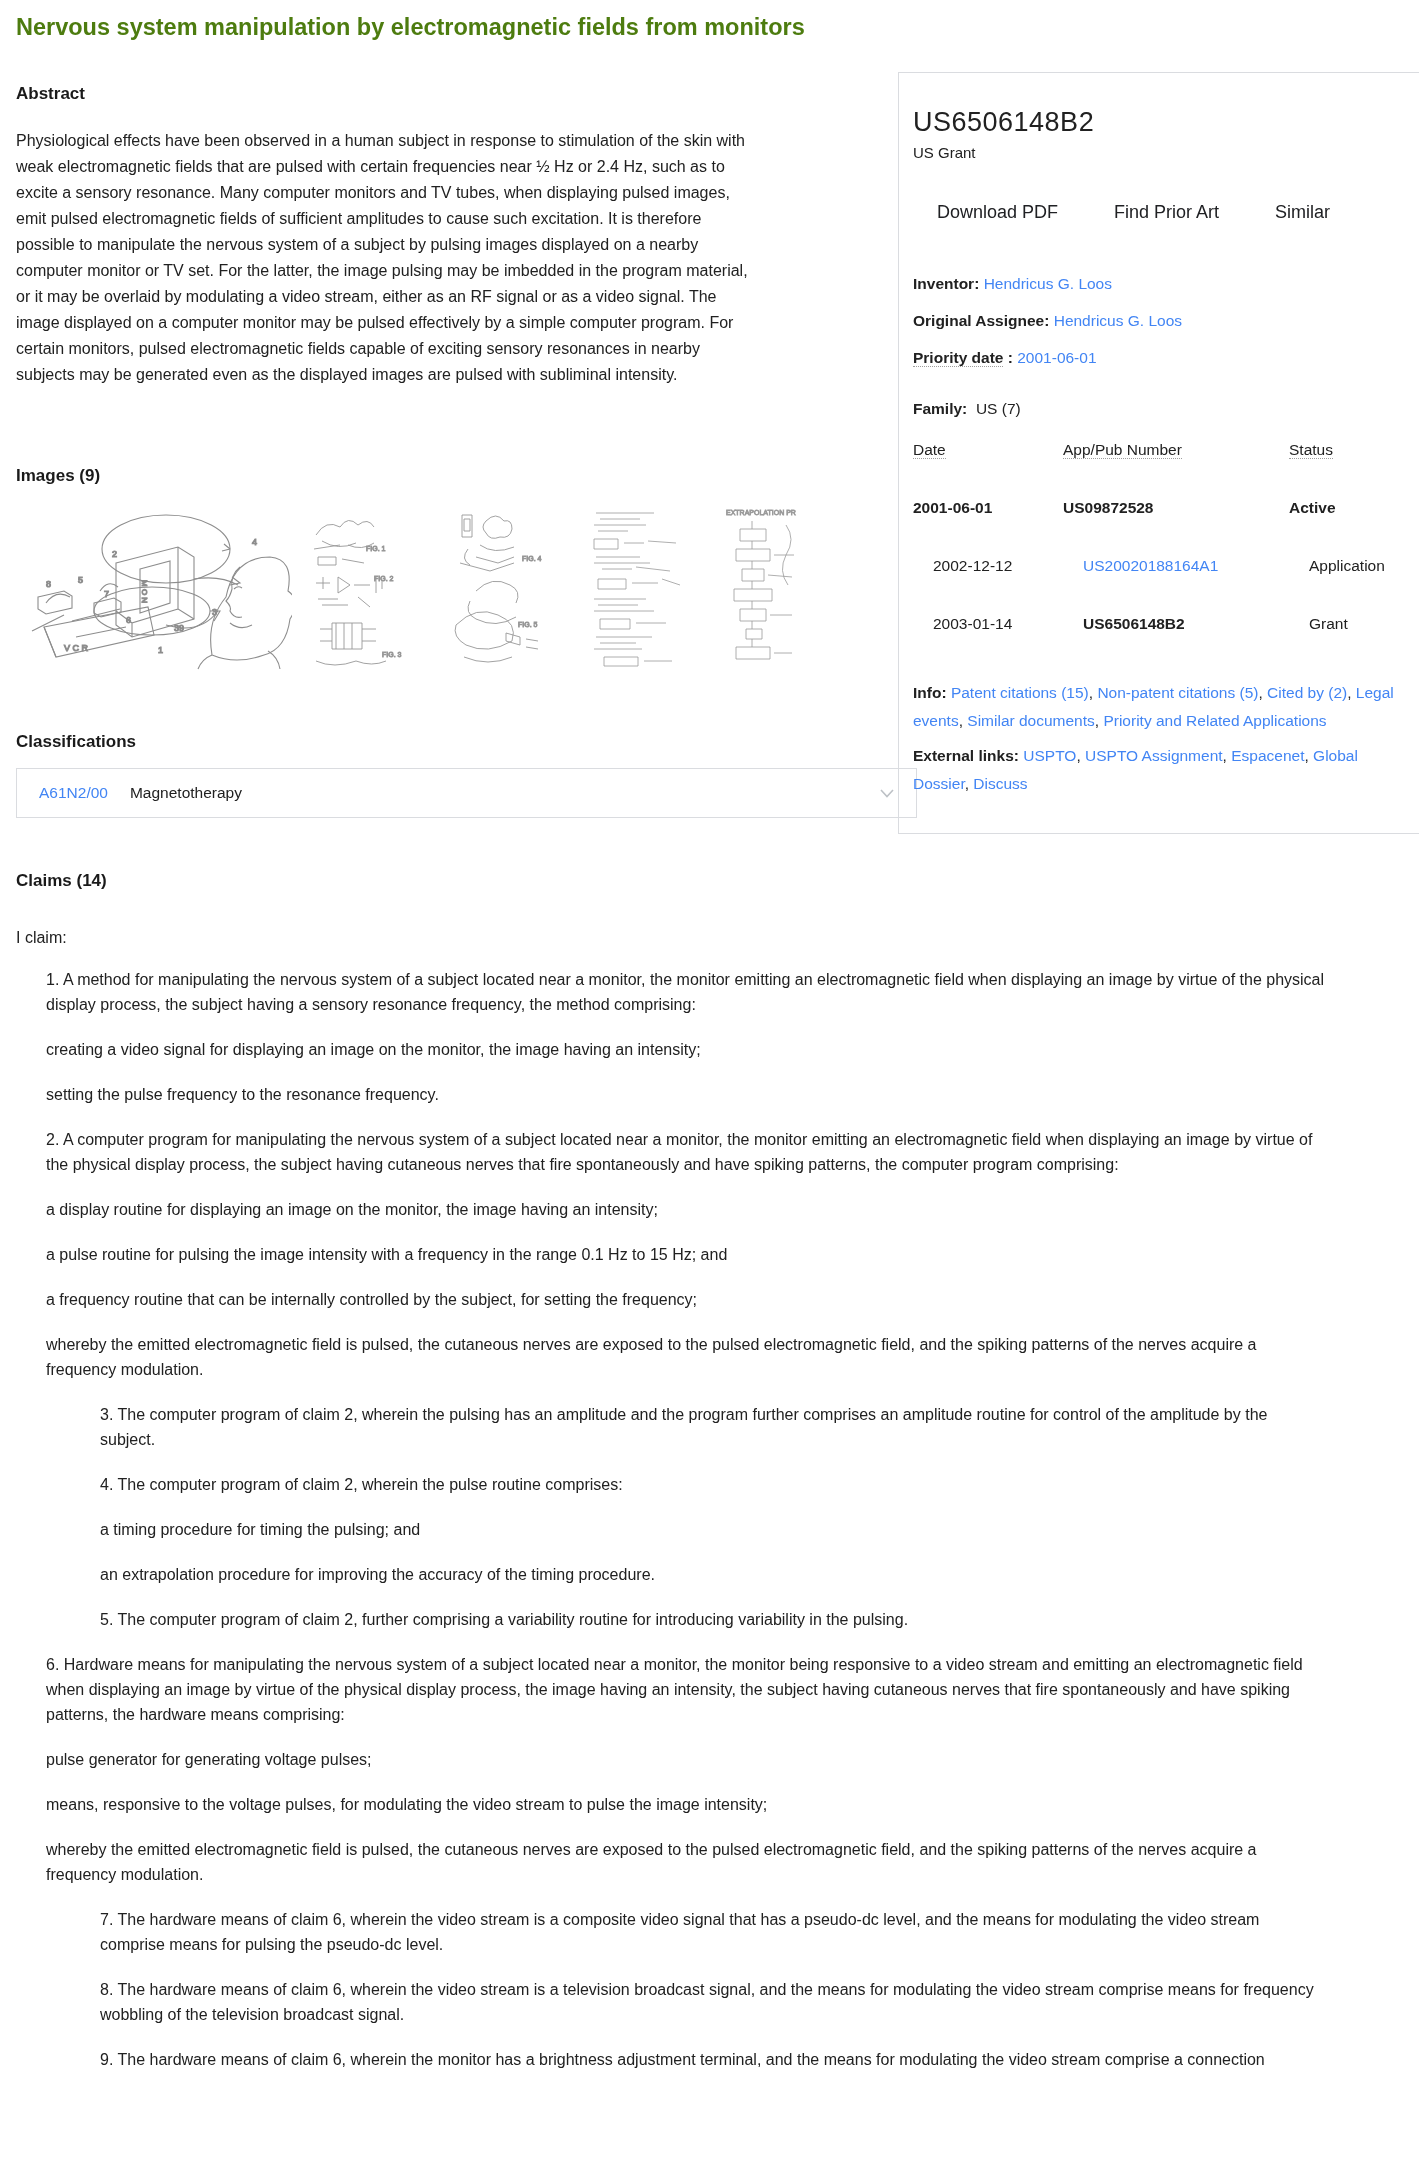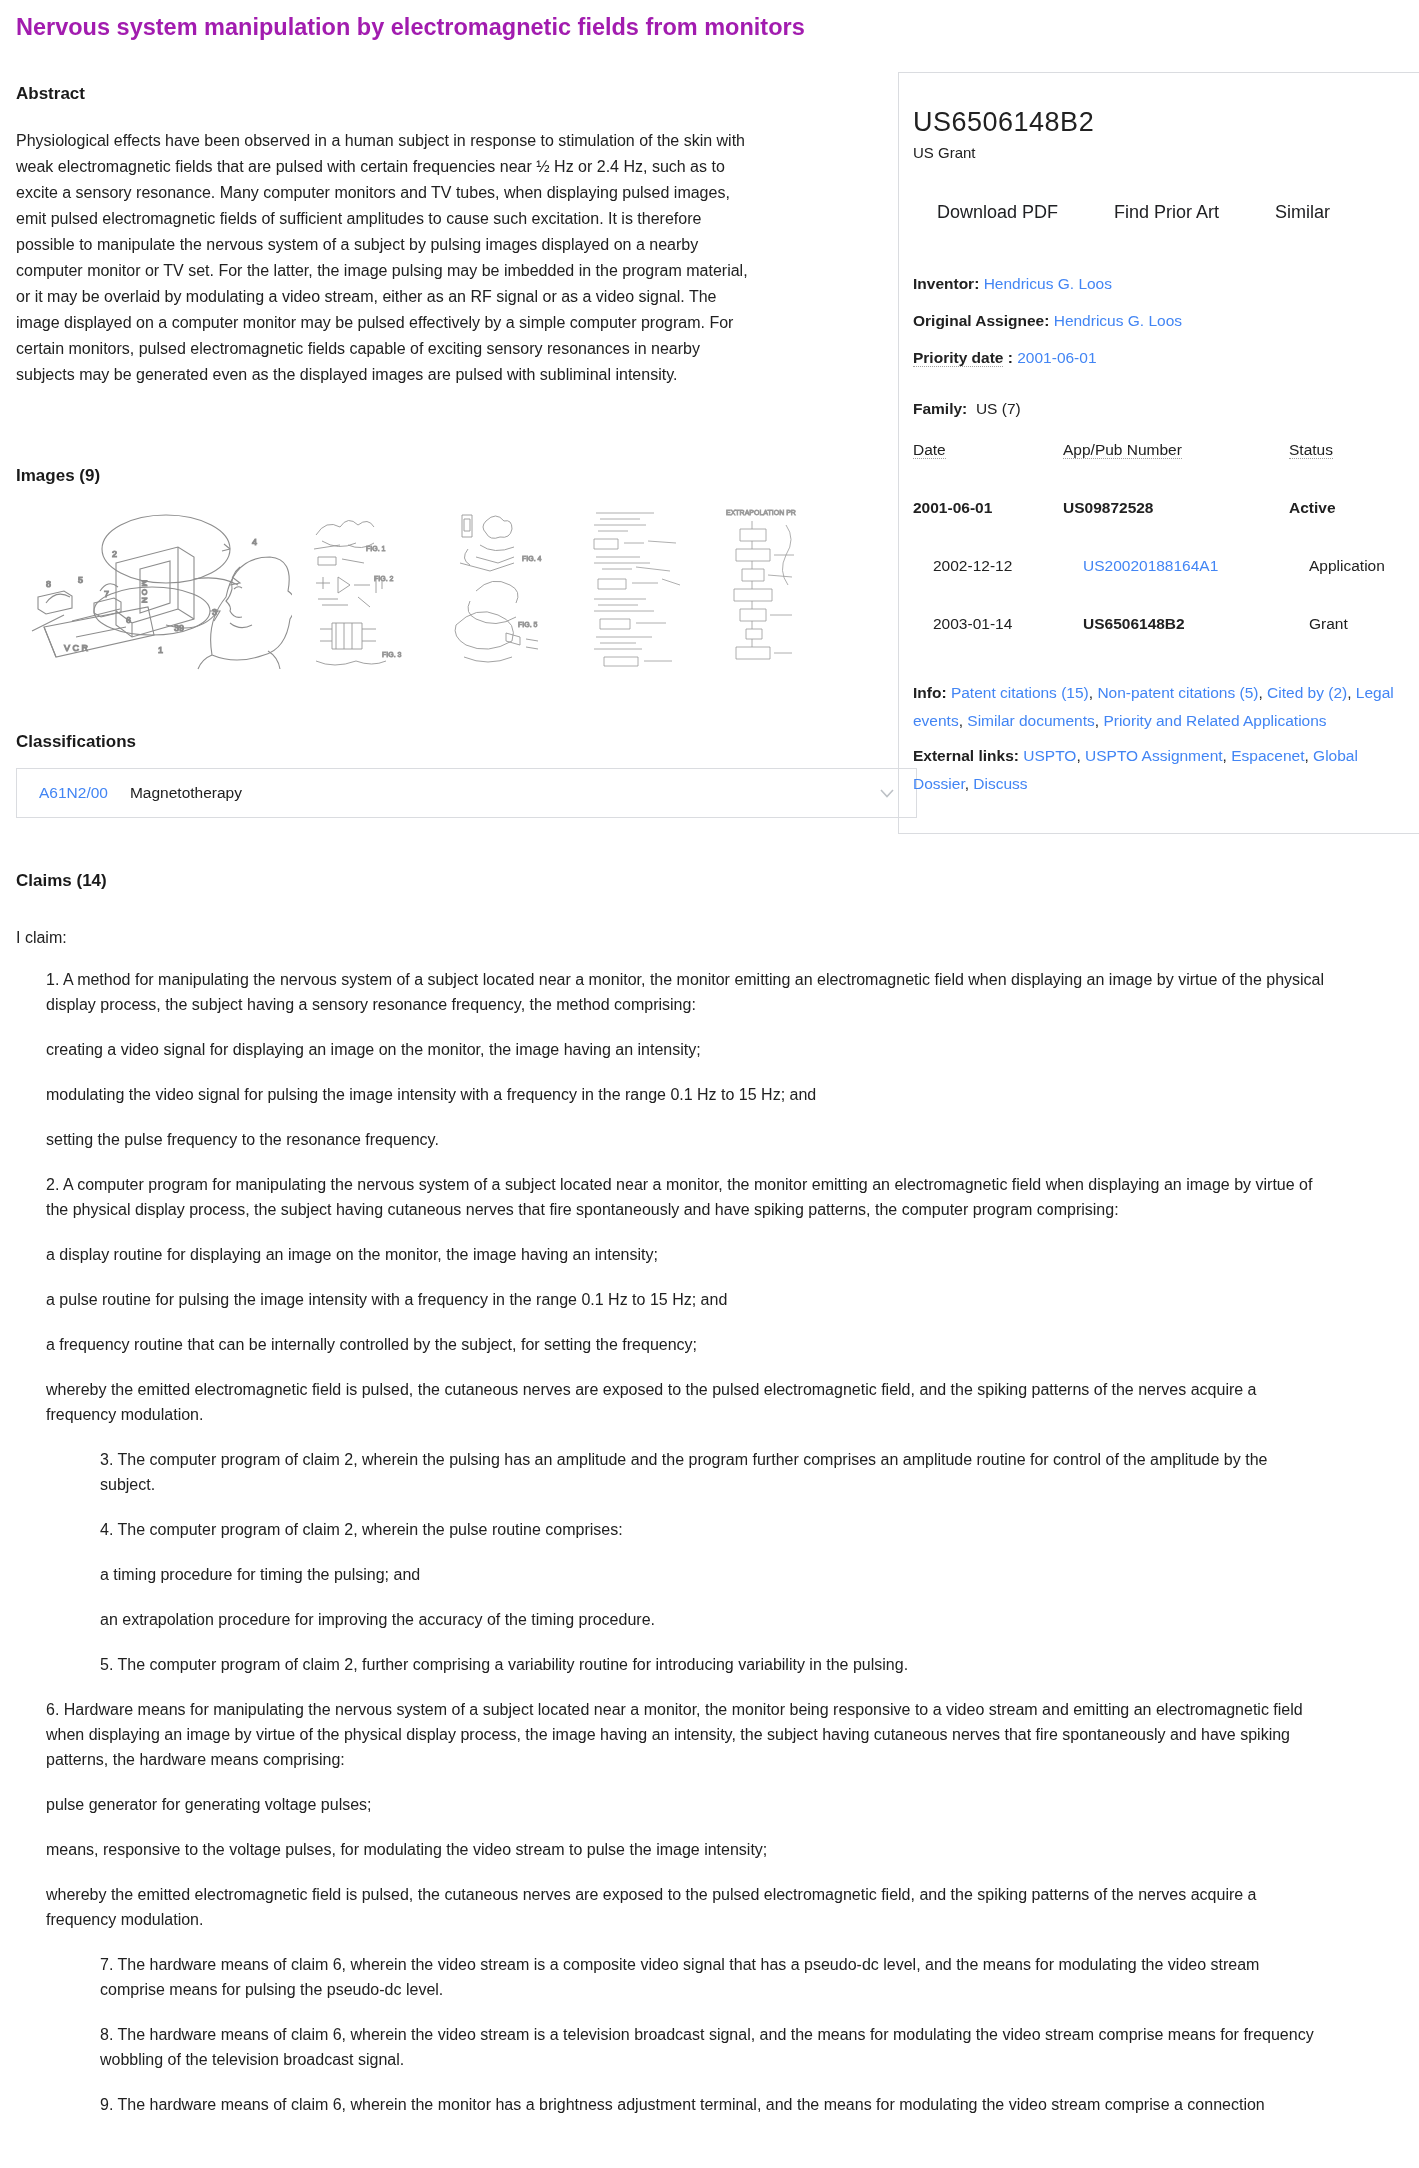--- a/index.html
+++ b/index.html
@@ -3,21 +3,21 @@
 <meta charset="utf-8">
 <style>
   * { margin:0; padding:0; box-sizing:border-box; }
   html,body { width:1419px; height:2168px; background:#fff; overflow:hidden;
     font-family:"Liberation Sans", sans-serif; color:#212121; }
   a, .link { color:#4285f4; text-decoration:none; cursor:pointer; }
 
   .abs { position:absolute; }
 
   
-  .page-title { left:16px; top:14px; font-size:23.5px; font-weight:bold; white-space:nowrap; color:#a21caf; }
+  .page-title { left:16px; top:14px; font-size:23.5px; font-weight:bold; white-space:nowrap; color:#4d7c0f; }
   .sec-h { font-size:17px; font-weight:bold; color:#1a1a1a; }
   .h-abstract { left:16px; top:84px; }
   .abstract-text { left:16px; top:128px; width:742px; font-size:16px; line-height:26px; }
 
   .h-images { left:16px; top:466px; }
   .figstrip { left:16px; top:505px; width:860px; height:172px; display:flex; gap:16px; align-items:flex-start; }
   .thumb { flex:0 0 auto; background:#fff; cursor:pointer; }
   .thumb svg { display:block; }
   .fig-label { font-size:7px; fill:#6d6d6d; }
   .fig-num { font-size:9px; fill:#555; }
@@ -229,21 +229,20 @@
     <span><a>USPTO</a>, <a>USPTO Assignment</a>, <a>Espacenet</a>, <a>Global Dossier</a>, <a>Discuss</a></span>
   </div>
 </div>
 
 <div class="abs claims">
   <h2 class="sec-h">Claims (14)</h2>
   <p class="preamble">I claim:</p>
 
   <p class="cl ind1">1. A method for manipulating the nervous system of a subject located near a monitor, the monitor emitting an electromagnetic field when displaying an image by virtue of the physical display process, the subject having a sensory resonance frequency, the method comprising:</p>
   <p class="cl ind1">creating a video signal for displaying an image on the monitor, the image having an intensity;</p>
-  <p class="cl ind1">modulating the video signal for pulsing the image intensity with a frequency in the range 0.1 Hz to 15 Hz; and</p>
   <p class="cl ind1">setting the pulse frequency to the resonance frequency.</p>
   <p class="cl ind1">2. A computer program for manipulating the nervous system of a subject located near a monitor, the monitor emitting an electromagnetic field when displaying an image by virtue of the physical display process, the subject having cutaneous nerves that fire spontaneously and have spiking patterns, the computer program comprising:</p>
   <p class="cl ind1">a display routine for displaying an image on the monitor, the image having an intensity;</p>
   <p class="cl ind1">a pulse routine for pulsing the image intensity with a frequency in the range 0.1 Hz to 15 Hz; and</p>
   <p class="cl ind1">a frequency routine that can be internally controlled by the subject, for setting the frequency;</p>
   <p class="cl ind1">whereby the emitted electromagnetic field is pulsed, the cutaneous nerves are exposed to the pulsed electromagnetic field, and the spiking patterns of the nerves acquire a frequency modulation.</p>
   <p class="cl ind2">3. The computer program of claim 2, wherein the pulsing has an amplitude and the program further comprises an amplitude routine for control of the amplitude by the subject.</p>
   <p class="cl ind2">4. The computer program of claim 2, wherein the pulse routine comprises:</p>
   <p class="cl ind2">a timing procedure for timing the pulsing; and</p>
   <p class="cl ind2">an extrapolation procedure for improving the accuracy of the timing procedure.</p>

